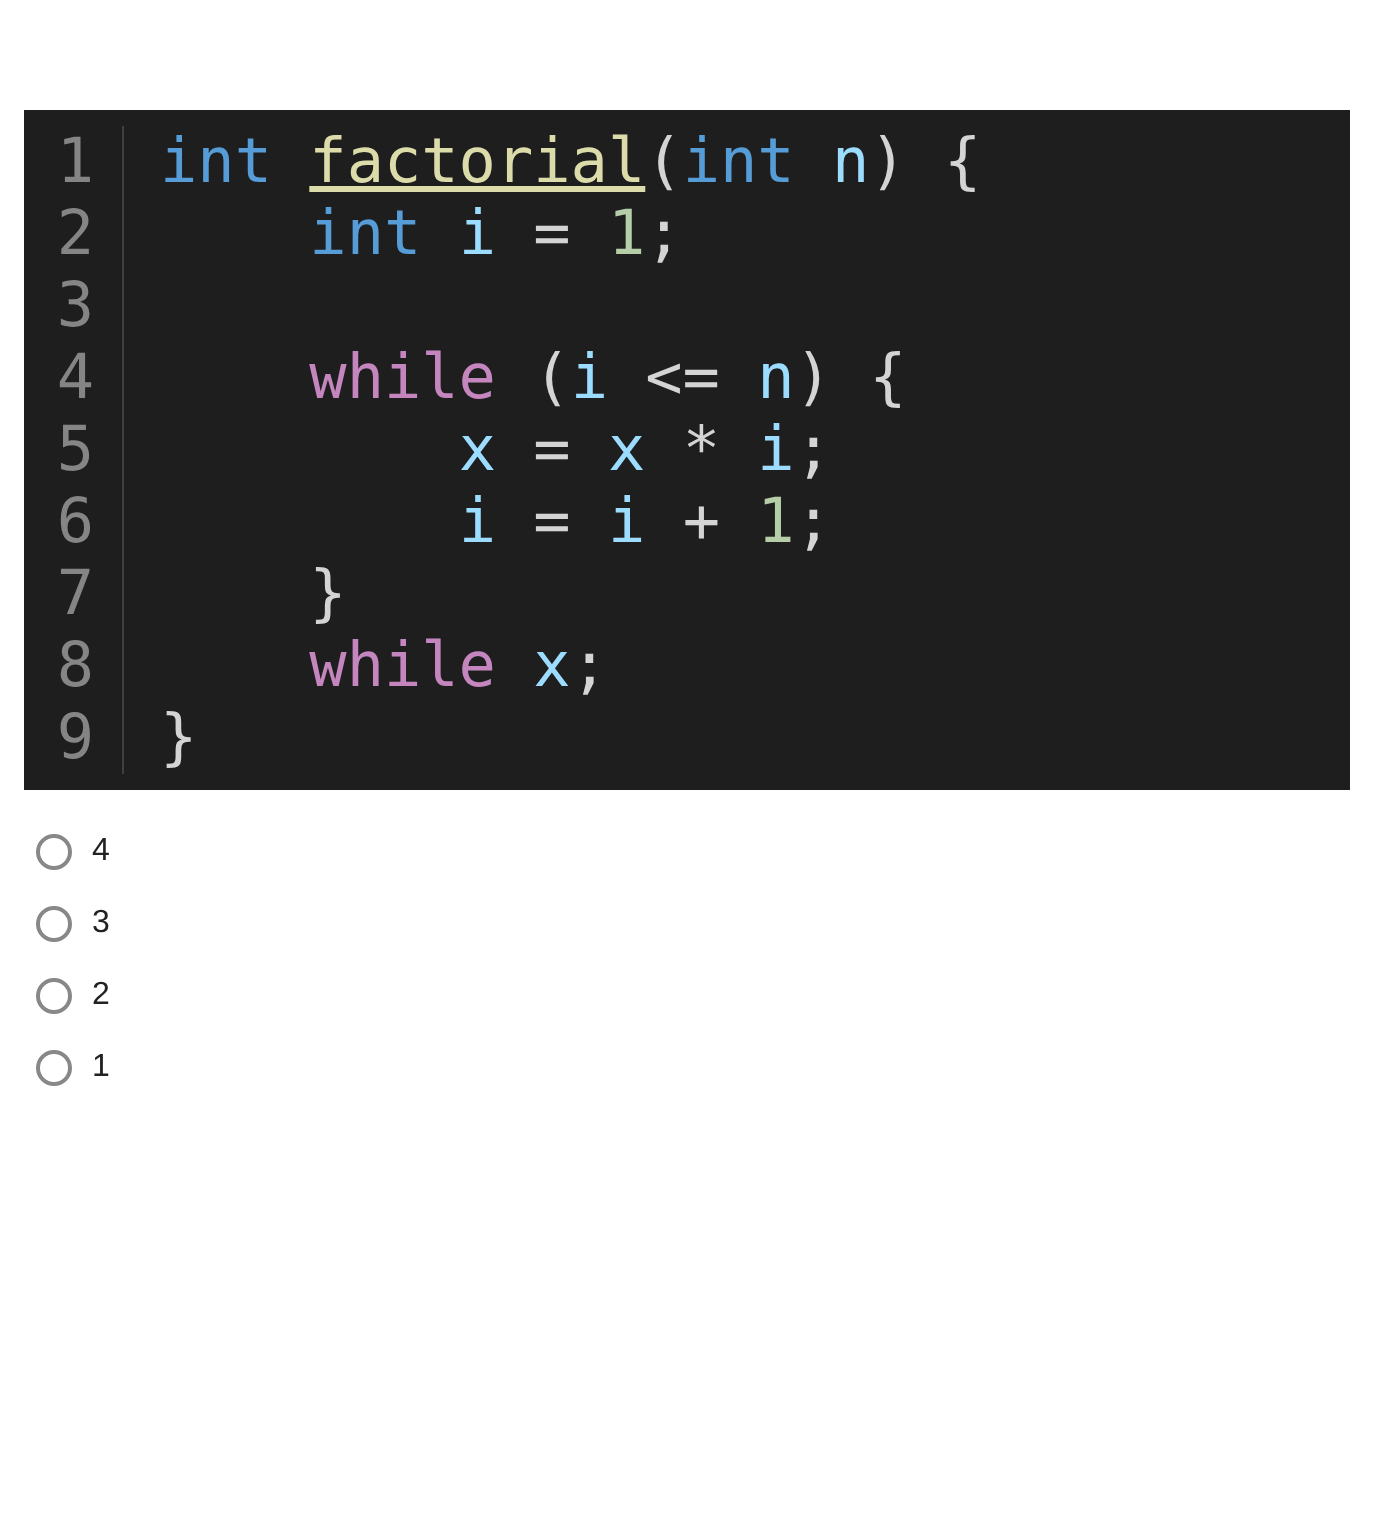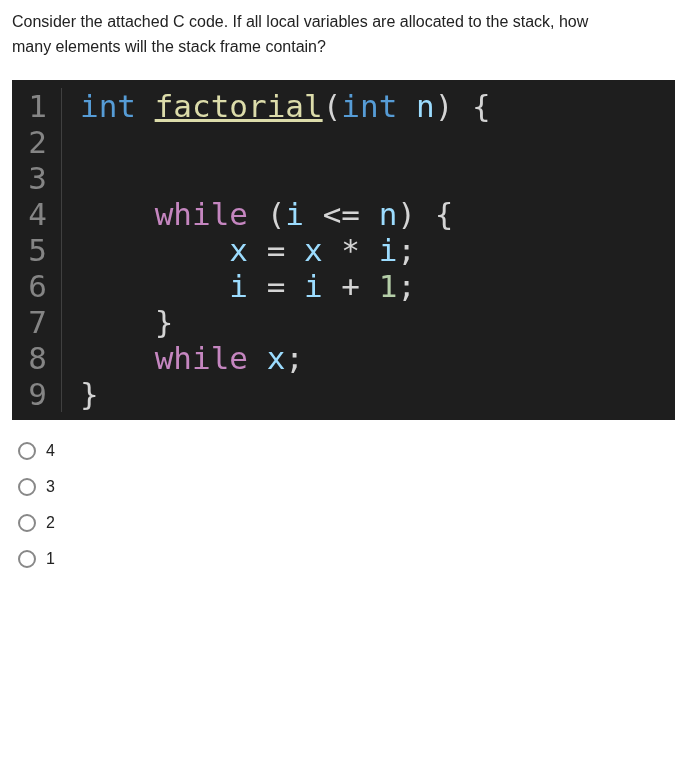--- a/index.html
+++ b/index.html
@@ -71,31 +71,31 @@
   }
   .option-label {
     font-size: 16px;
     color: #222;
   }
 </style>
 </head>
 <body>
 
 <div class="question">
-  <span>Consider the attached C code. If all local variables are allocated to the stack, how</span><br>
-  <span>many elements will the stack frame contain?</span>
+  <br>
 </div>
 
 <div class="code-block" id="code-block">
     <div class="code-line">
       <div class="gutter">1</div>
       <div class="code"><span class="kw">int </span><span class="fn">factorial</span><span class="pun">(</span><span class="kw">int </span><span class="var">n</span><span class="pun">)</span><span class="pun"> {</span></div>
     </div>
     <div class="code-line">
       <div class="gutter">2</div>
+      <div class="code"><span class="op">    </span><span class="kw">int </span><span class="var">i</span><span class="op"> = </span><span class="num">1</span><span class="pun">;</span></div>
     </div>
     <div class="code-line">
       <div class="gutter">3</div>
     </div>
     <div class="code-line">
       <div class="gutter">4</div>
       <div class="code"><span class="op">    </span><span class="ctrl">while</span><span class="pun"> (</span><span class="var">i</span><span class="op"> &lt;= </span><span class="var">n</span><span class="pun">)</span><span class="pun"> {</span></div>
     </div>
     <div class="code-line">
       <div class="gutter">5</div>

